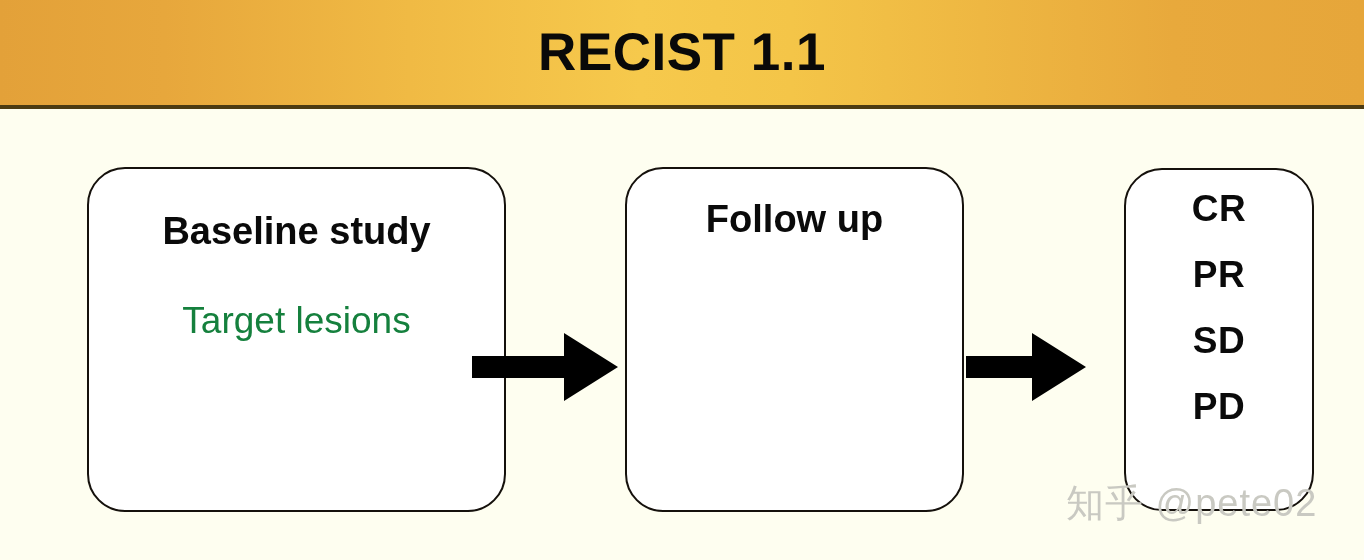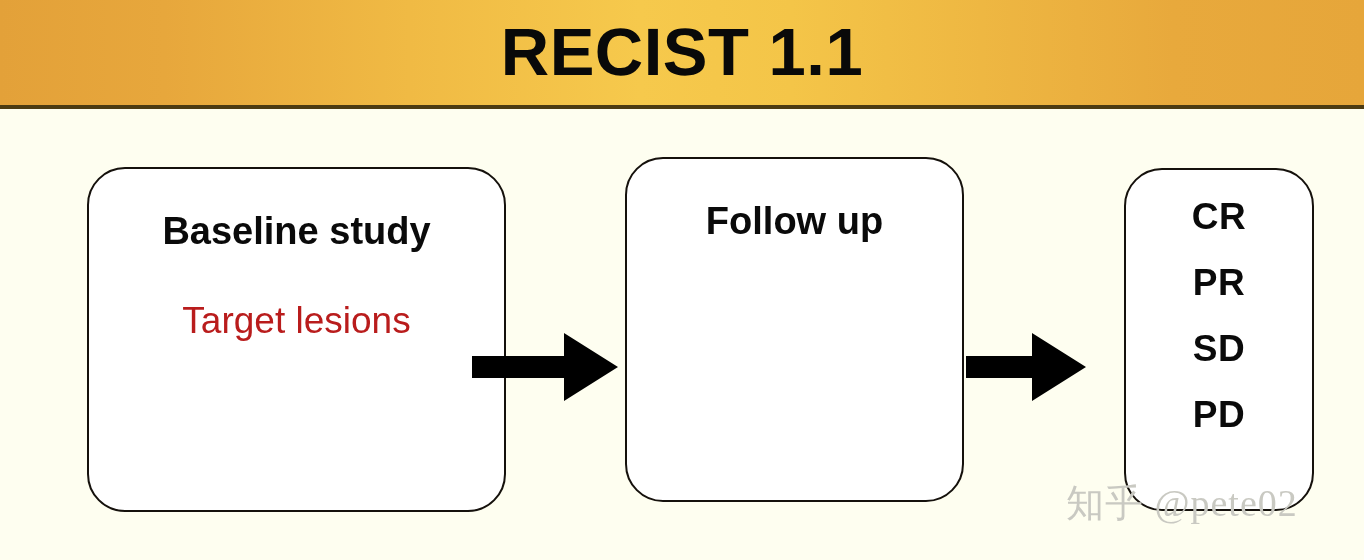--- a/index.html
+++ b/index.html
@@ -32,21 +32,21 @@
         #eeb742 72%,
         #e8a93c 86%,
         #e6a63a 100%);
     border-bottom: 4px solid #4c3b12;
     display: flex;
     align-items: center;
     justify-content: center;
   }
 
   .header-title {
-    font-size: 67px;
+    font-size: 53px;
     font-weight: 800;
     color: #090909;
     letter-spacing: 0.5px;
     line-height: 1;
     font-family: "Liberation Sans", sans-serif;
     text-rendering: geometricPrecision;
   }
 
   
   .canvas {
@@ -72,32 +72,32 @@
     left: 55px;
     top: 54px;
     width: 419px;
     height: 345px;
     padding-top: 42px;
     margin-left: 32px;
   }
 
   #node-followup {
     left: 625px;
-    top: 44px;
+    top: 54px;
     width: 339px;
     height: 345px;
-    padding-top: 42px;
+    padding-top: 30px;
   }
 
   #node-response {
     left: 1124px;
     top: 55px;
     width: 190px;
     height: 343px;
-    padding-top: 28px;
+    padding-top: 20px;
     justify-content: flex-start;
   }
 
   .node-heading {
     font-size: 38px;
     font-weight: 700;
     color: #0a0a0a;
     line-height: 1.1;
     white-space: nowrap;
   }
@@ -106,21 +106,21 @@
     margin-top: 46px;
     display: flex;
     flex-direction: column;
     align-items: center;
     gap: 14px;
   }
 
   .node-line {
     font-size: 37px;
     font-weight: 400;
-    color: #b91c1c;
+    color: #15803d;
     line-height: 1.18;
     white-space: nowrap;
   }
 
   
   .resp-list {
     display: flex;
     flex-direction: column;
     align-items: center;
     gap: 29px;
@@ -143,21 +143,21 @@
   #arrow-2 { left: 966px; }
   .arrow svg { display: block; }
 
   
   .watermark {
     position: absolute;
     left: 1066px;
     top: 478px;
     font-size: 38px;
     color: #c9c9c2;
-    font-family: Liberation Serif, serif;
+    font-family: Liberation Sans, sans-serif;
     white-space: nowrap;
     letter-spacing: 1px;
     pointer-events: none;
     user-select: none;
   }
 </style>
 </head>
 <body>
 
 <div class="header">

